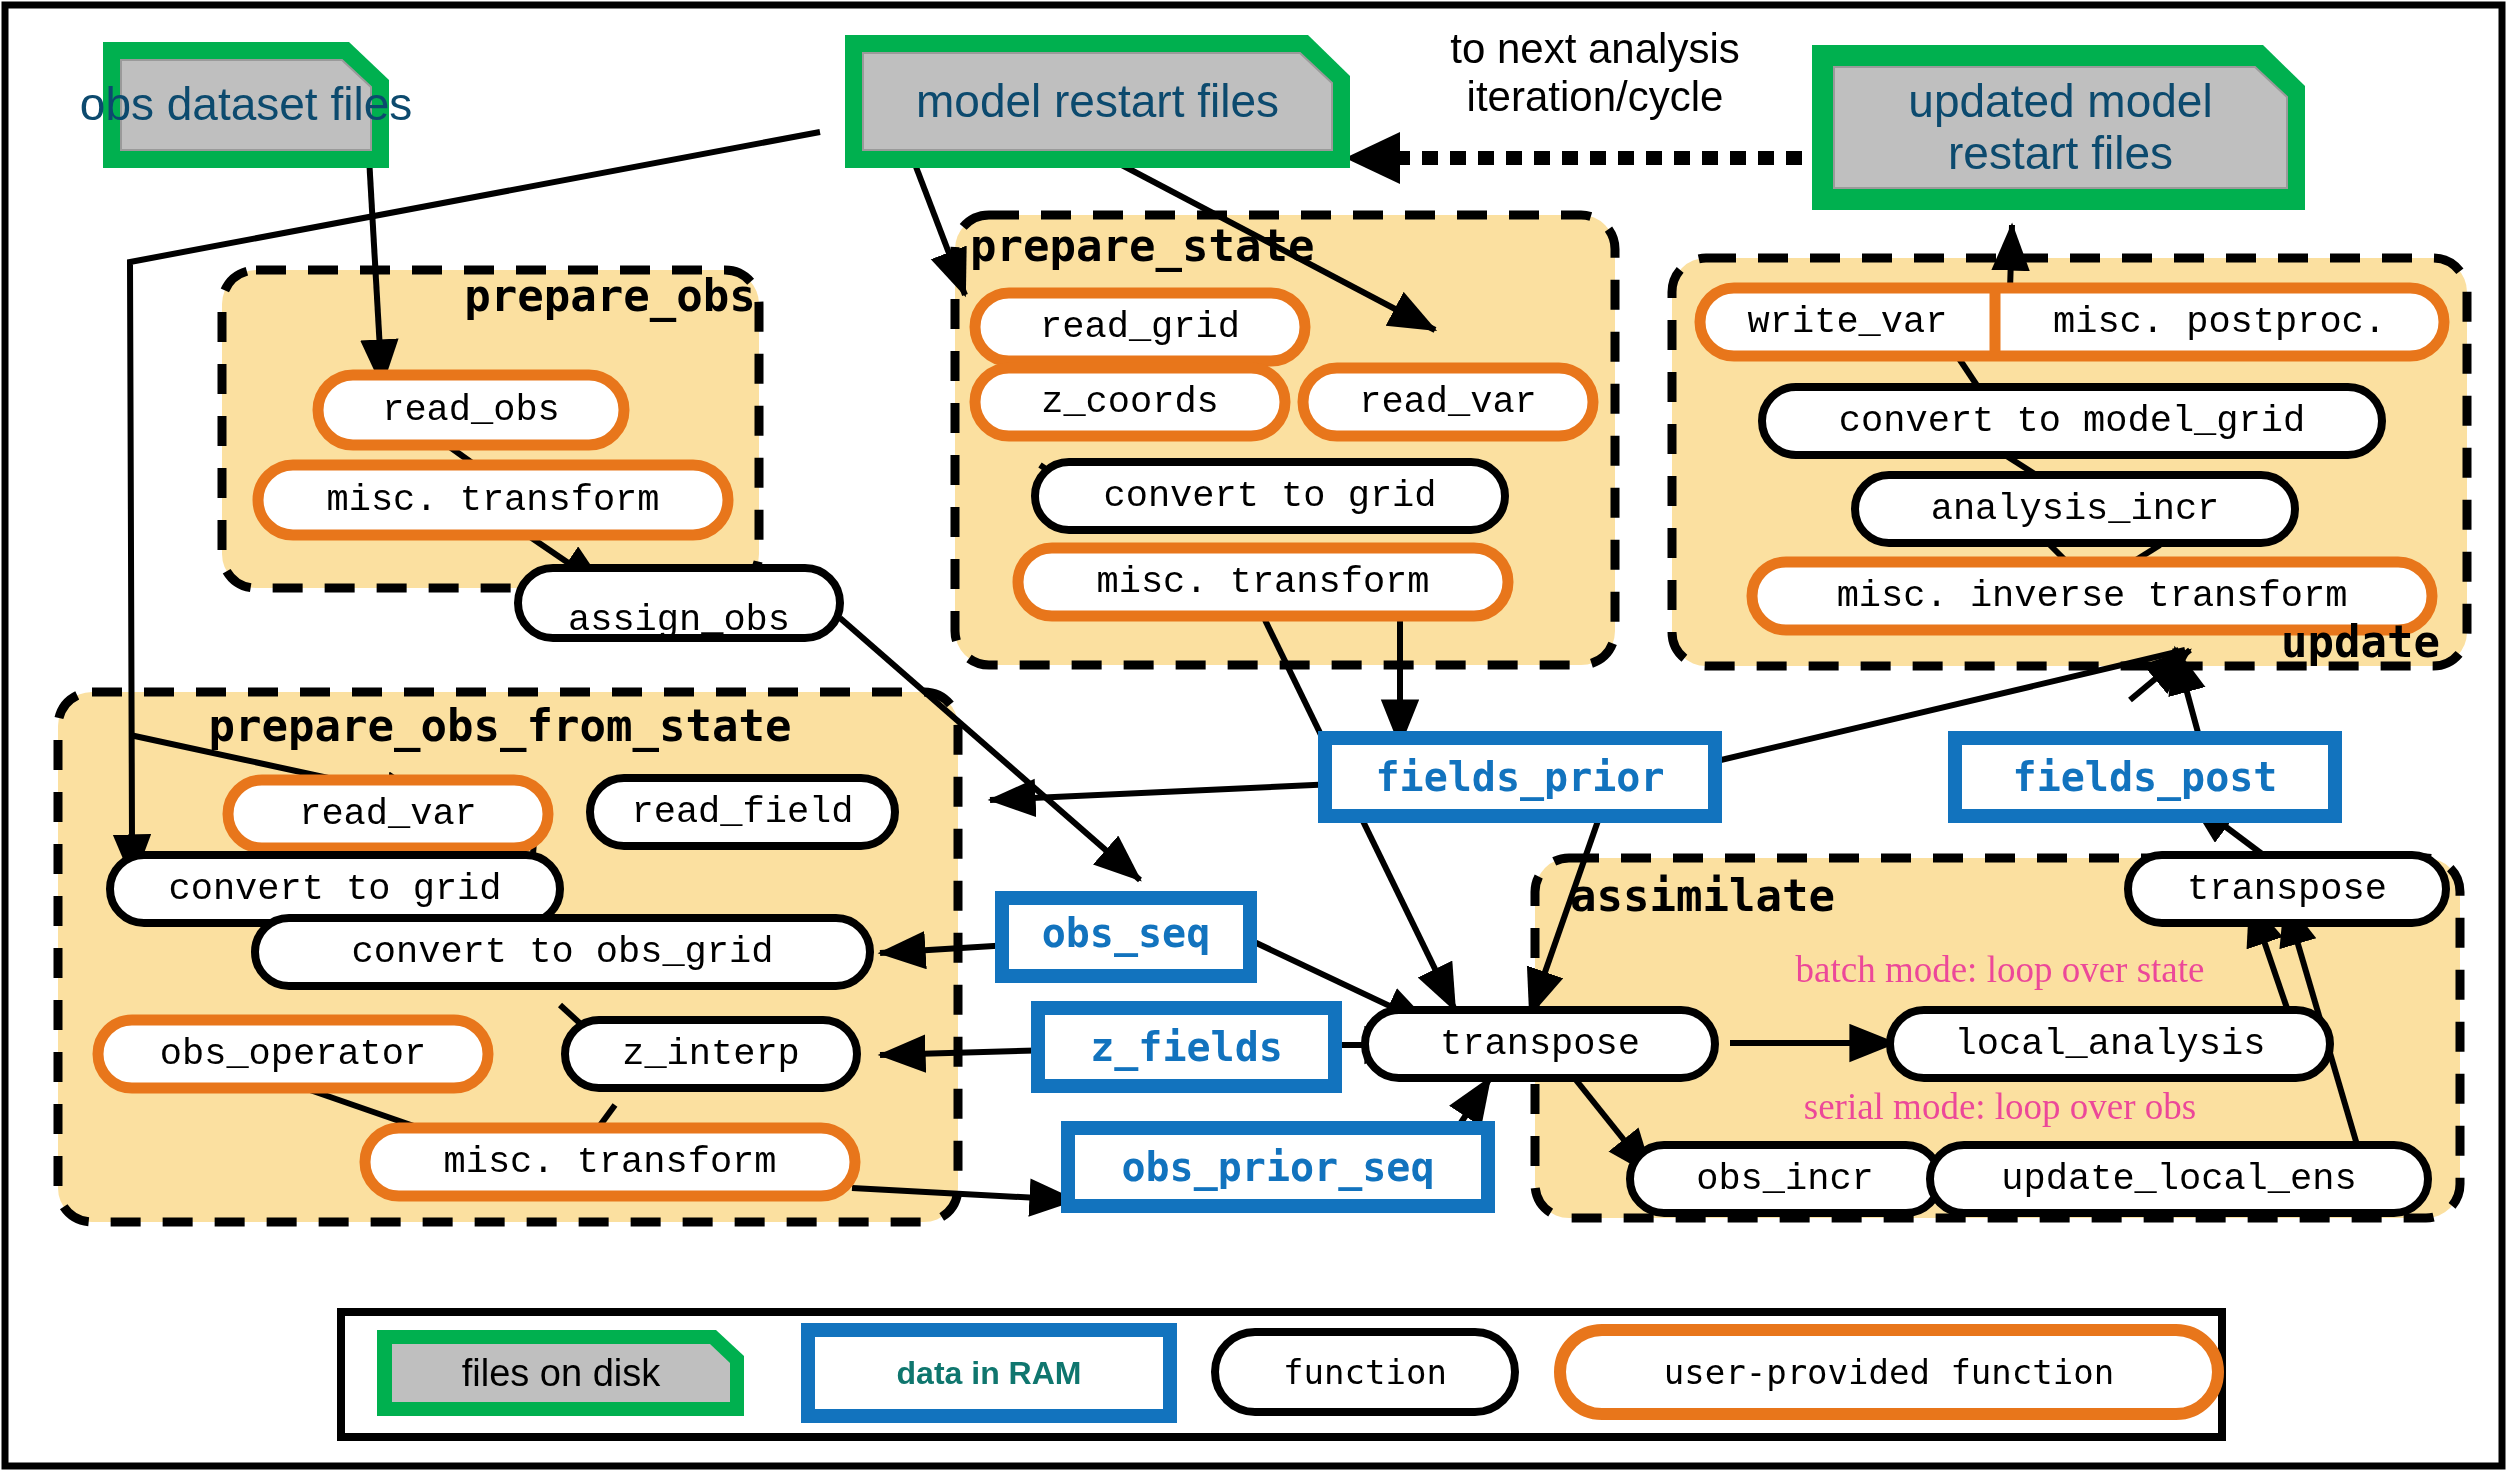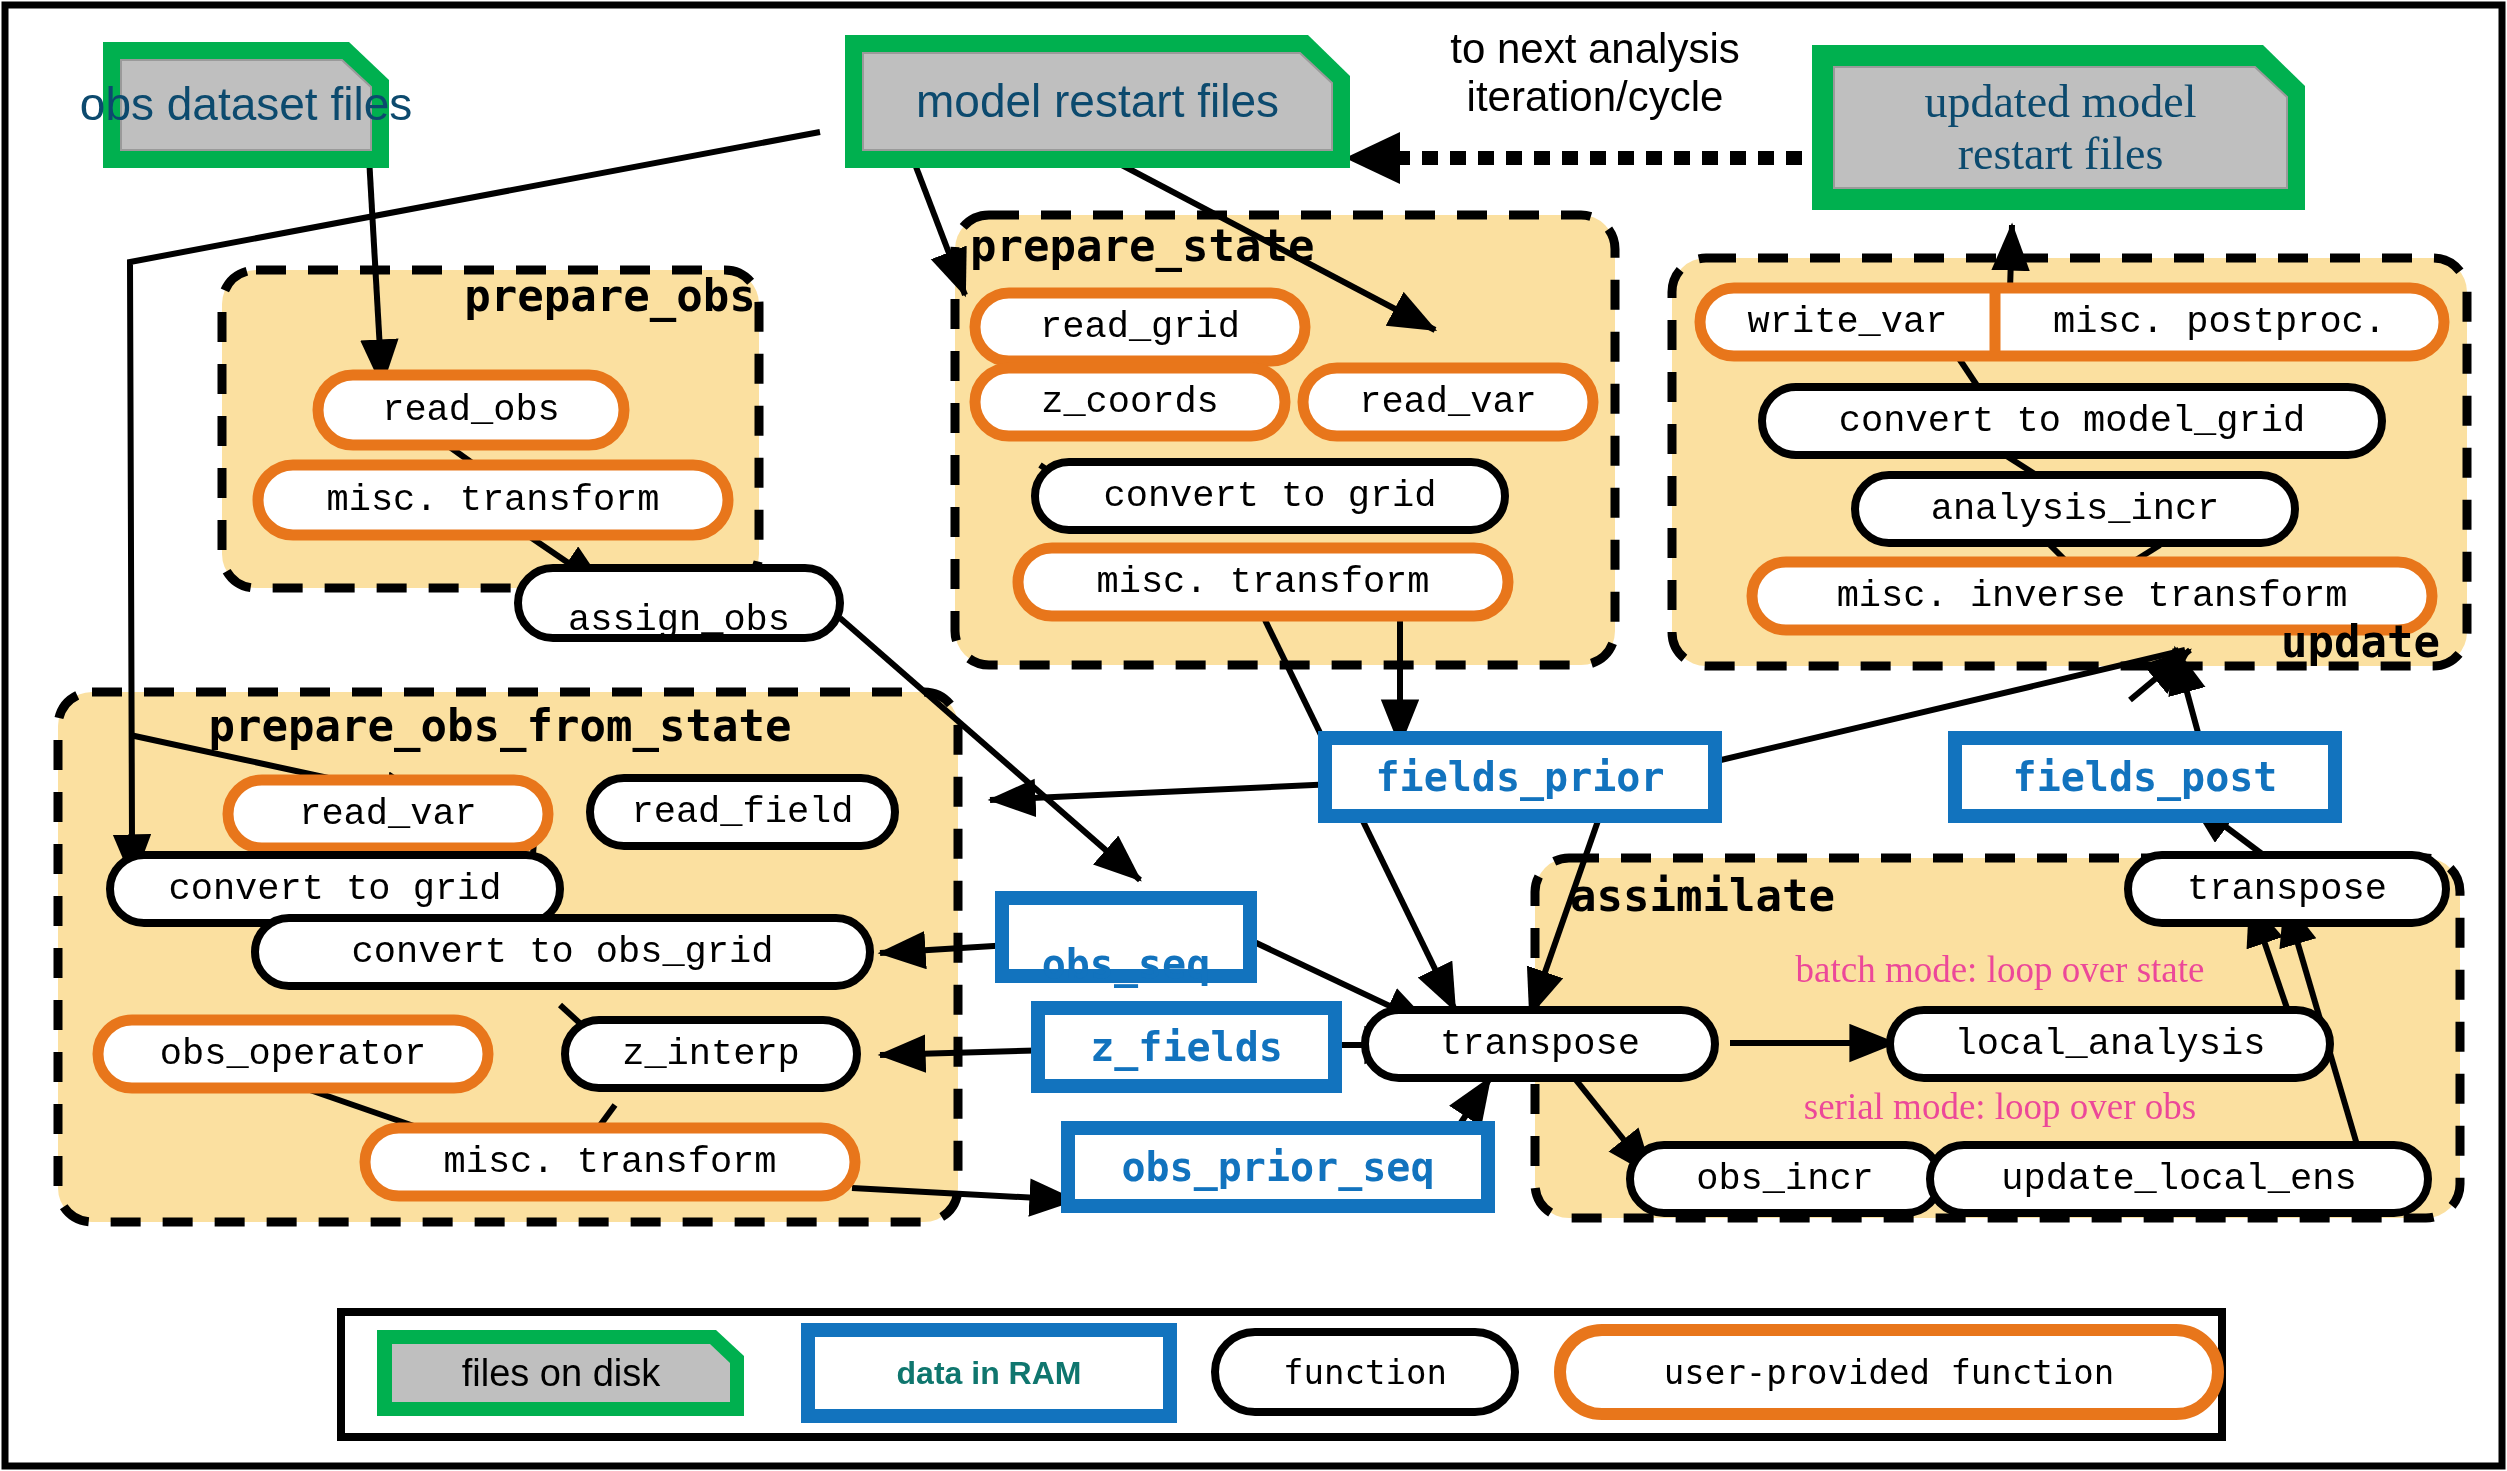--- a/index.html
+++ b/index.html
@@ -272,21 +272,21 @@
       <rect x="808" y="1330" width="362" height="86" fill="#fff" stroke="#1273BE" stroke-width="14"></rect>
 
       <rect x="1215" y="1332" width="300" height="80" rx="40" ry="40" fill="#fff" stroke="#000" stroke-width="8"></rect>
 
       <rect x="1560" y="1330" width="658" height="84" rx="42" ry="42" fill="#fff" stroke="#E8761B" stroke-width="12"></rect>
     </g>
   </svg>
 
   <div class="lbl t-disk" style="left:121px; top:60px; width:250px; height:90px;">obs dataset files</div>
   <div class="lbl t-disk" style="left:863px; top:53px; width:469px; height:97px;">model restart files</div>
-  <div class="lbl t-disk" style="left:1834px; top:67px; width:453px; height:121px;font-family:Liberation Serif, serif;">updated model
+  <div class="lbl t-disk" style="left:1834px; top:67px; width:453px; height:121px;">updated model
 restart files</div>
 
   <div class="lbl t-ann" style="left:1385px; top:18px; width:420px; height:110px;">to next analysis
 iteration/cycle</div>
 
   <div class="lbl t-grp" style="left:460px; top:272px; width:300px; height:46px;">prepare_obs</div>
   <div class="lbl t-grp" style="left:970px; top:222px; width:400px; height:46px; justify-content:flex-start;">prepare_state</div>
   <div class="lbl t-grp" style="left:2190px; top:618px; width:250px; height:46px; justify-content:flex-end;">update</div>
   <div class="lbl t-grp" style="left:150px; top:702px; width:700px; height:46px;">prepare_obs_from_state</div>
   <div class="lbl t-grp" style="left:1570px; top:872px; width:340px; height:46px; justify-content:flex-start;">assimilate</div>
@@ -311,21 +311,21 @@
   <div class="lbl t-fn" style="left:228px; top:780px; width:320px; height:68px;">read_var</div>
   <div class="lbl t-fn" style="left:590px; top:778px; width:305px; height:68px;">read_field</div>
   <div class="lbl t-fn" style="left:110px; top:855px; width:450px; height:68px;">convert to grid</div>
   <div class="lbl t-fn" style="left:255px; top:918px; width:615px; height:68px;">convert to obs_grid</div>
   <div class="lbl t-fn" style="left:98px; top:1020px; width:390px; height:68px;">obs_operator</div>
   <div class="lbl t-fn" style="left:565px; top:1020px; width:292px; height:68px;">z_interp</div>
   <div class="lbl t-fn" style="left:365px; top:1128px; width:490px; height:68px;">misc. transform</div>
 
   <div class="lbl t-ram" style="left:1325px; top:738px; width:390px; height:78px;">fields_prior</div>
   <div class="lbl t-ram" style="left:1955px; top:738px; width:380px; height:78px;">fields_post</div>
-  <div class="lbl t-ram" style="left:1002px; top:925px; width:248px; height:78px;">obs_seq</div>
+  <div class="lbl t-ram" style="left:1002px; top:894px; width:248px; height:78px;">obs_seq</div>
   <div class="lbl t-ram" style="left:1038px; top:1008px; width:297px; height:78px;">z_fields</div>
   <div class="lbl t-ram" style="left:1068px; top:1128px; width:420px; height:78px;">obs_prior_seq</div>
 
   <div class="lbl t-fn" style="left:1365px; top:1010px; width:350px; height:68px;">transpose</div>
   <div class="lbl t-fn" style="left:2128px; top:855px; width:318px; height:68px;">transpose</div>
 
   <div class="lbl t-note" style="left:1585px; top:945px; width:830px; height:48px;">batch mode: loop over state</div>
   <div class="lbl t-note" style="left:1600px; top:1082px; width:800px; height:48px;">serial mode: loop over obs</div>
   <div class="lbl t-fn" style="left:1890px; top:1010px; width:440px; height:68px;">local_analysis</div>
   <div class="lbl t-fn" style="left:1630px; top:1145px; width:310px; height:68px;">obs_incr</div>

